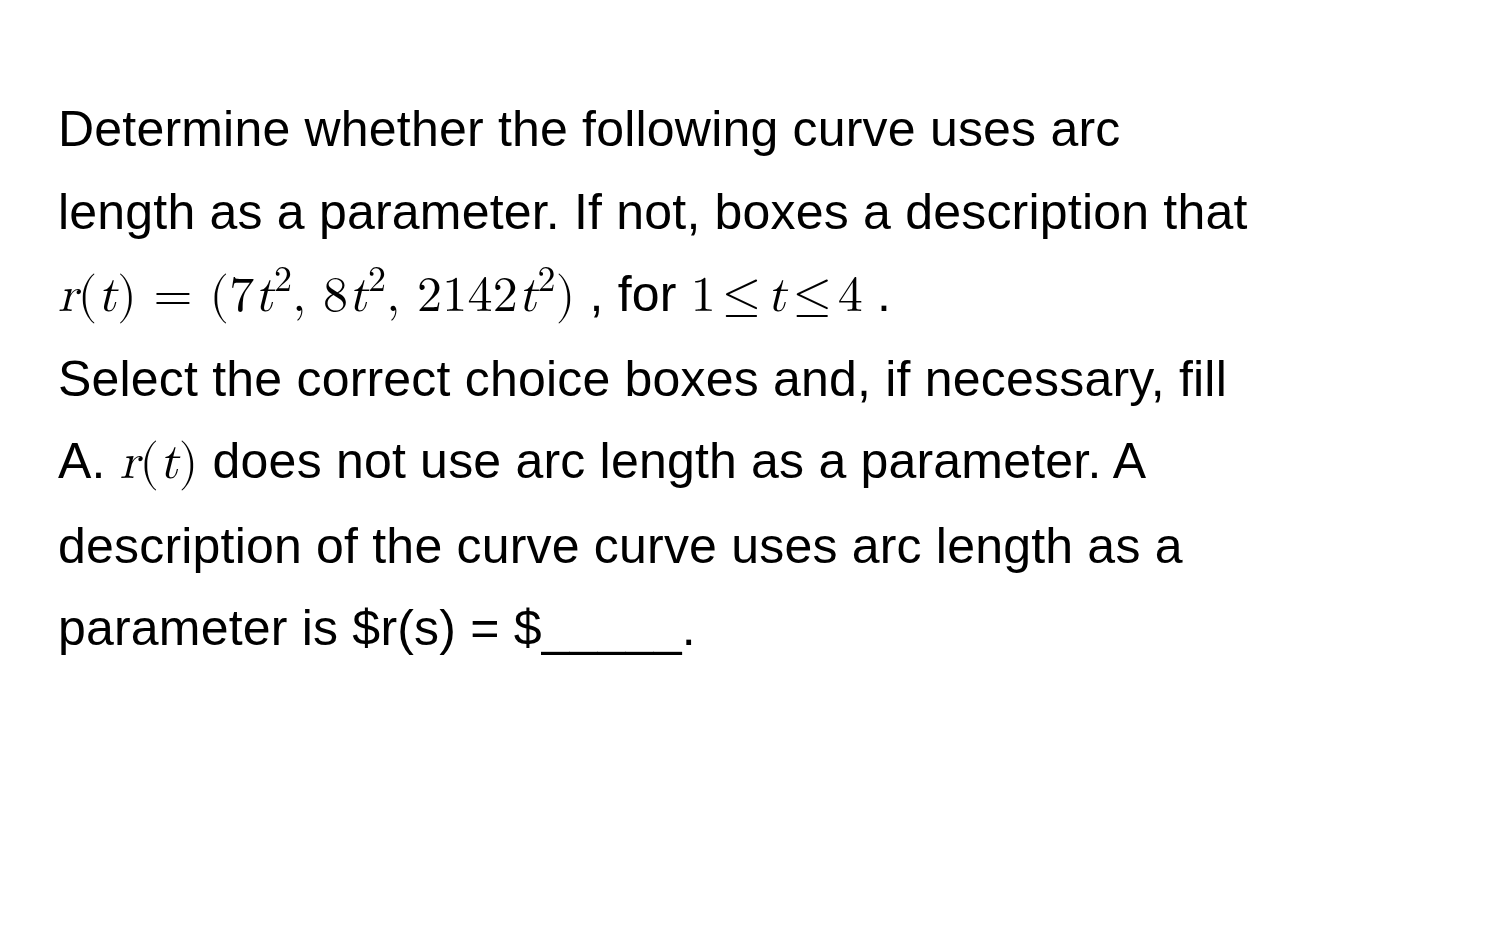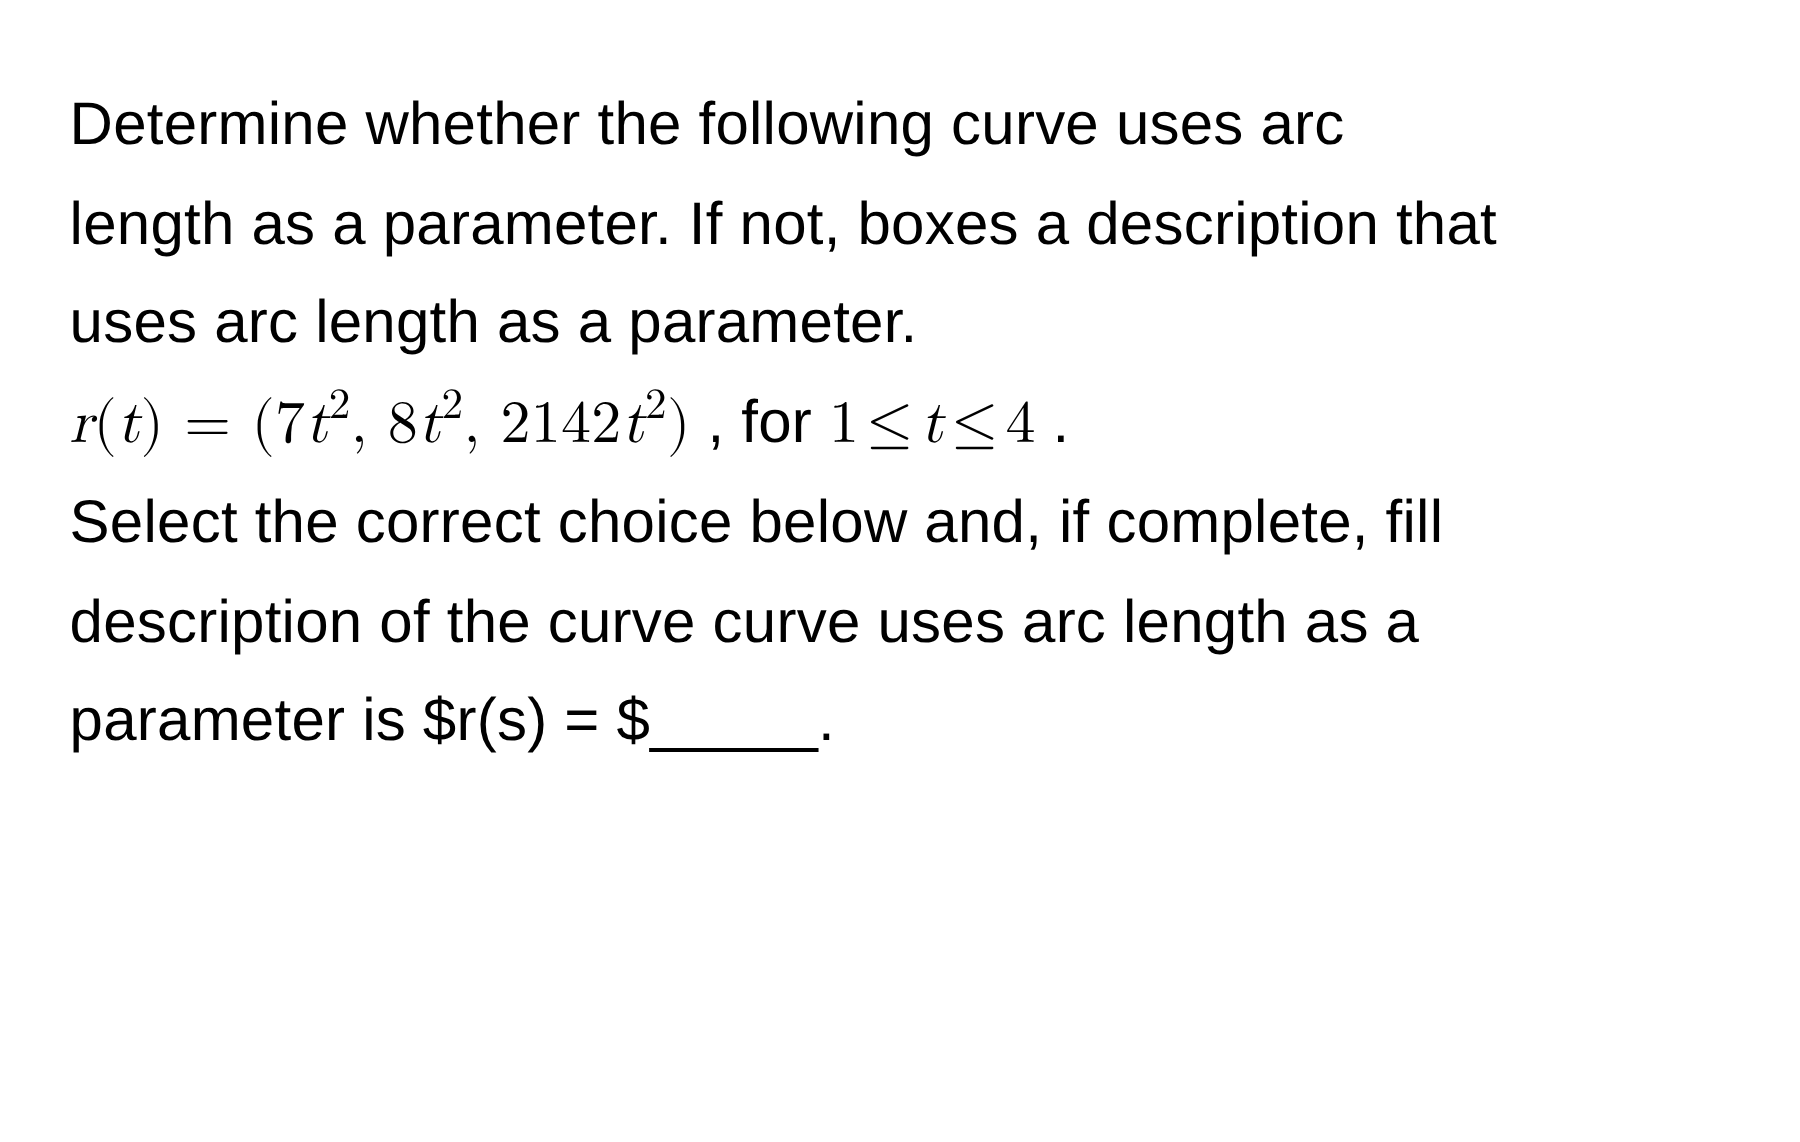--- a/index.html
+++ b/index.html
@@ -8,21 +8,21 @@
     box-sizing: border-box;
   }
   html, body {
     width: 1500px;
     height: 952px;
     background: #ffffff;
     font-family: -apple-system, BlinkMacSystemFont, "Segoe UI", Helvetica, Arial, sans-serif;
     color: #000000;
   }
   .container {
-    padding: 62px 58px 40px 58px;
+    padding: 88px 58px 40px 58px;
     width: 100%;
   }
   .line {
     font-size: 50px;
     line-height: 1.65;
     font-weight: 400;
     letter-spacing: 0.2px;
     white-space: nowrap;
   }
   .math {
@@ -44,24 +44,26 @@
     padding: 0 6px;
   }
 </style>
 </head>
 <body>
 
 <div class="container">
 
   <div class="line">Determine whether the following curve uses arc</div>
   <div class="line">length as a parameter. If not, boxes a description that</div>
-  <div class="line">uses arc length as a parameter.</div>
 
   <div class="line">
     <span class="math">r</span><span class="math upright">(</span><span class="math">t</span><span class="math upright">)</span><span class="math upright"> = </span><span class="math upright">(</span><span class="math upright">7</span><span class="math">t</span><span class="math sup">2</span><span class="math upright">, </span><span class="math upright">8</span><span class="math">t</span><span class="math sup">2</span><span class="math upright">, </span><span class="math upright">2142</span><span class="math">t</span><span class="math sup">2</span><span class="math upright">)</span><span> , for  </span><span class="math upright">1</span><span class="math leq">≤</span><span class="math">t</span><span class="math leq">≤</span><span class="math upright">4</span><span> .</span>
   </div>
 
-  <div class="line">Select the correct choice below and, if complete, fill</div>
+  <div class="line">Select the correct choice boxes and, if necessary, fill</div>
 
+  <div class="line">
+    <span>A.  </span><span class="math">r</span><span class="math upright">(</span><span class="math">t</span><span class="math upright">)</span><span>  does not use arc length as a parameter. A</span>
+  </div>
   <div class="line">description of the curve curve uses arc length as a</div>
   <div class="line">parameter is $r(s) = $_____.</div>
 
 </div>
 
 </body></html>

